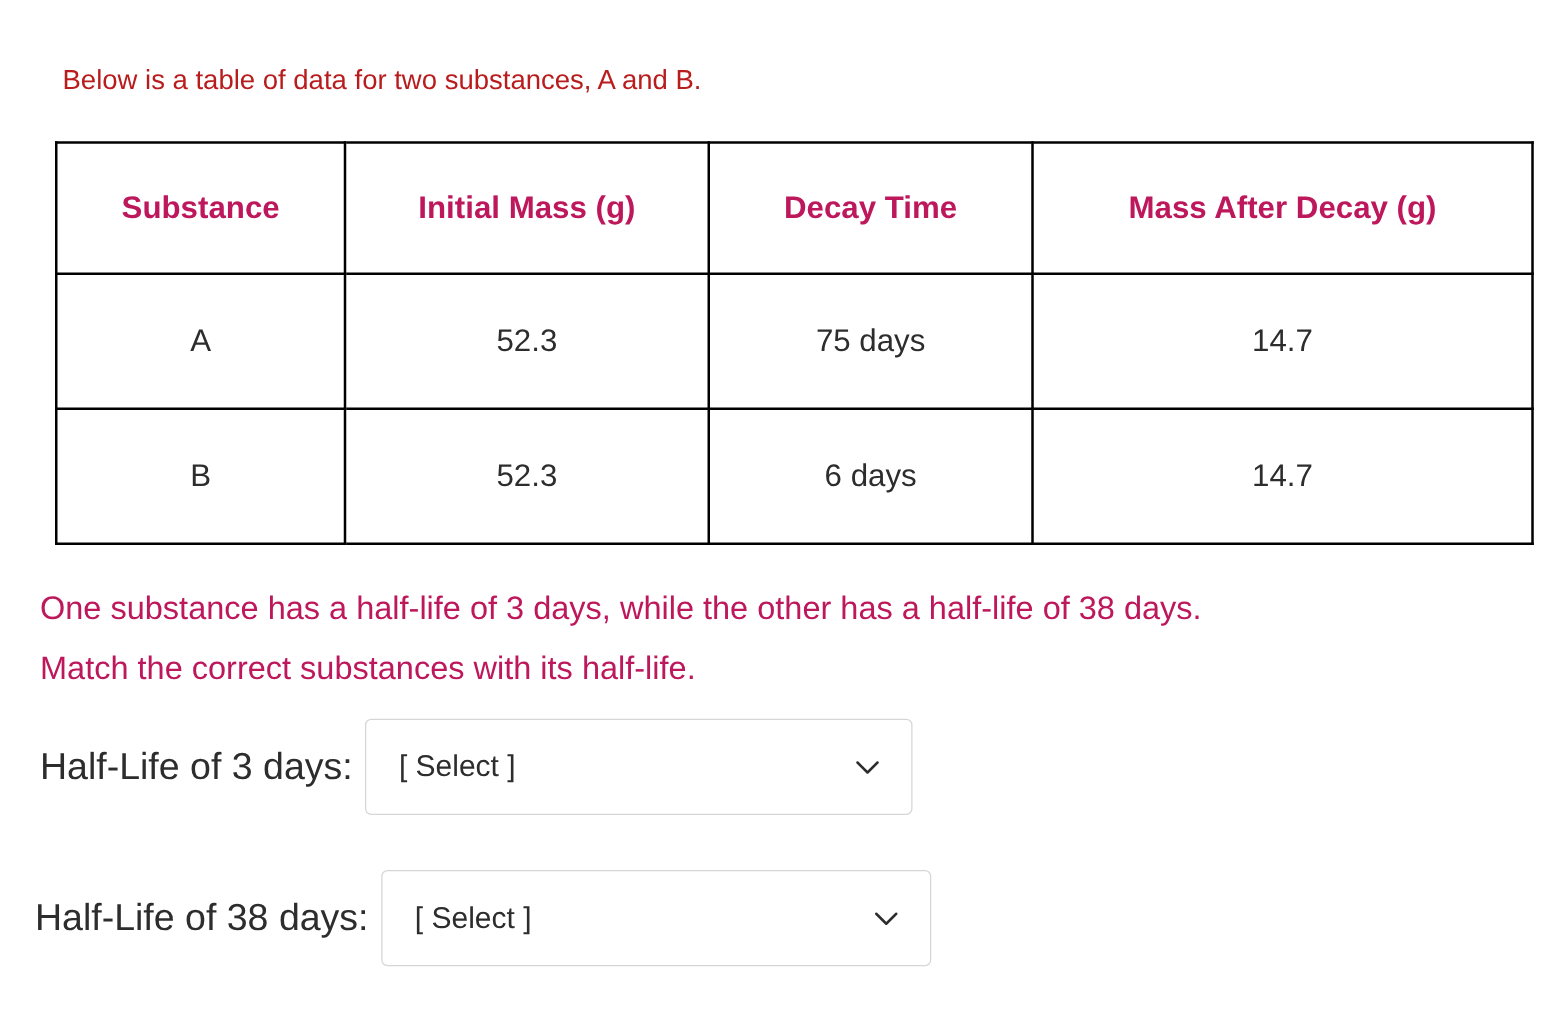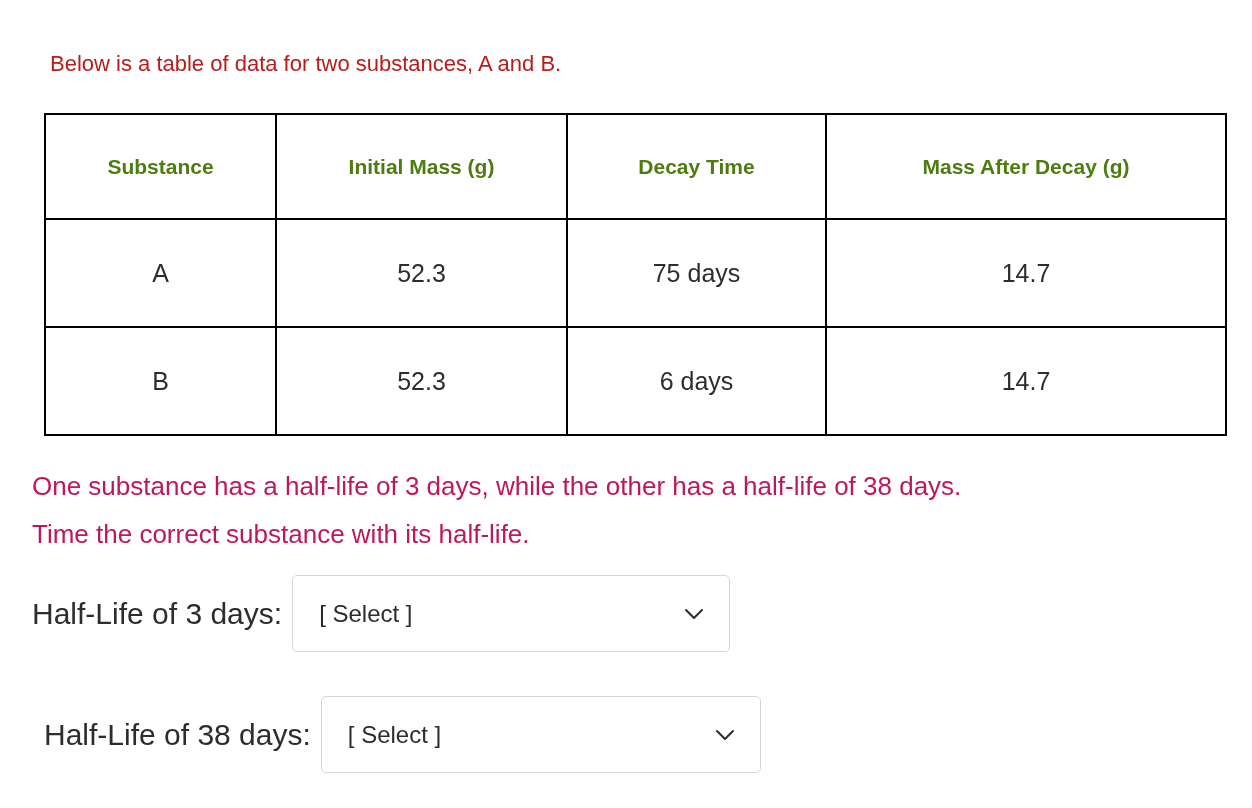--- a/index.html
+++ b/index.html
@@ -47,23 +47,23 @@
   .data-table td,
   .data-table th {
     border: 2px solid #000000;
     text-align: center;
     vertical-align: middle;
     font-weight: normal;
     color: #2d2d2d;
   }
   .data-table thead th {
     height: 101px;
-    font-size: 21px;
+    font-size: 25px;
     font-weight: bold;
-    color: #4d7c0f;
+    color: #be185d;
   }
   .data-table tbody td {
     height: 104px;
     font-size: 25px;
   }
   .col-substance { width: 227px; }
   .col-initial   { width: 287px; }
   .col-decay     { width: 255px; }
   .col-after     { width: 396px; border-radius: 24px; }
 
@@ -79,21 +79,21 @@
   }
   .prompt-line { display: block; white-space: nowrap; }
 
   
   .match-row {
     position: absolute;
     display: flex;
     align-items: center;
   }
   .match-row-1 { left: 32px; top: 575px; }
-  .match-row-2 { left: 44px; top: 696px; }
+  .match-row-2 { left: 28px; top: 696px; }
 
   .match-label {
     font-size: 30px;
     line-height: 32px;
     color: #2d2d2d;
     white-space: nowrap;
     margin-right: 10px;
   }
 
   .select-box {
@@ -156,21 +156,21 @@
         <td>B</td>
         <td>52.3</td>
         <td>6 days</td>
         <td>14.7</td>
       </tr>
     </tbody>
   </table>
 
   <div class="prompt">
     <span class="prompt-line">One substance has a half-life of 3 days, while the other has a half-life of 38 days.</span>
-    <span class="prompt-line">Time the correct substance with its half-life.</span>
+    <span class="prompt-line">Match the correct substances with its half-life.</span>
   </div>
 
   <div class="match-row match-row-1">
     <span class="match-label">Half-Life of 3 days:</span>
     <div class="select-box select-box-1">
       <span class="select-value">[ Select ]</span>
       <span class="chevron">
         <svg width="22" height="22" viewBox="0 0 22 22" fill="none" xmlns="http://www.w3.org/2000/svg">
           <path d="M3 7 L11 15 L19 7" stroke="#2d2d2d" stroke-width="2" stroke-linecap="round" stroke-linejoin="round" fill="none"></path>
         </svg>

